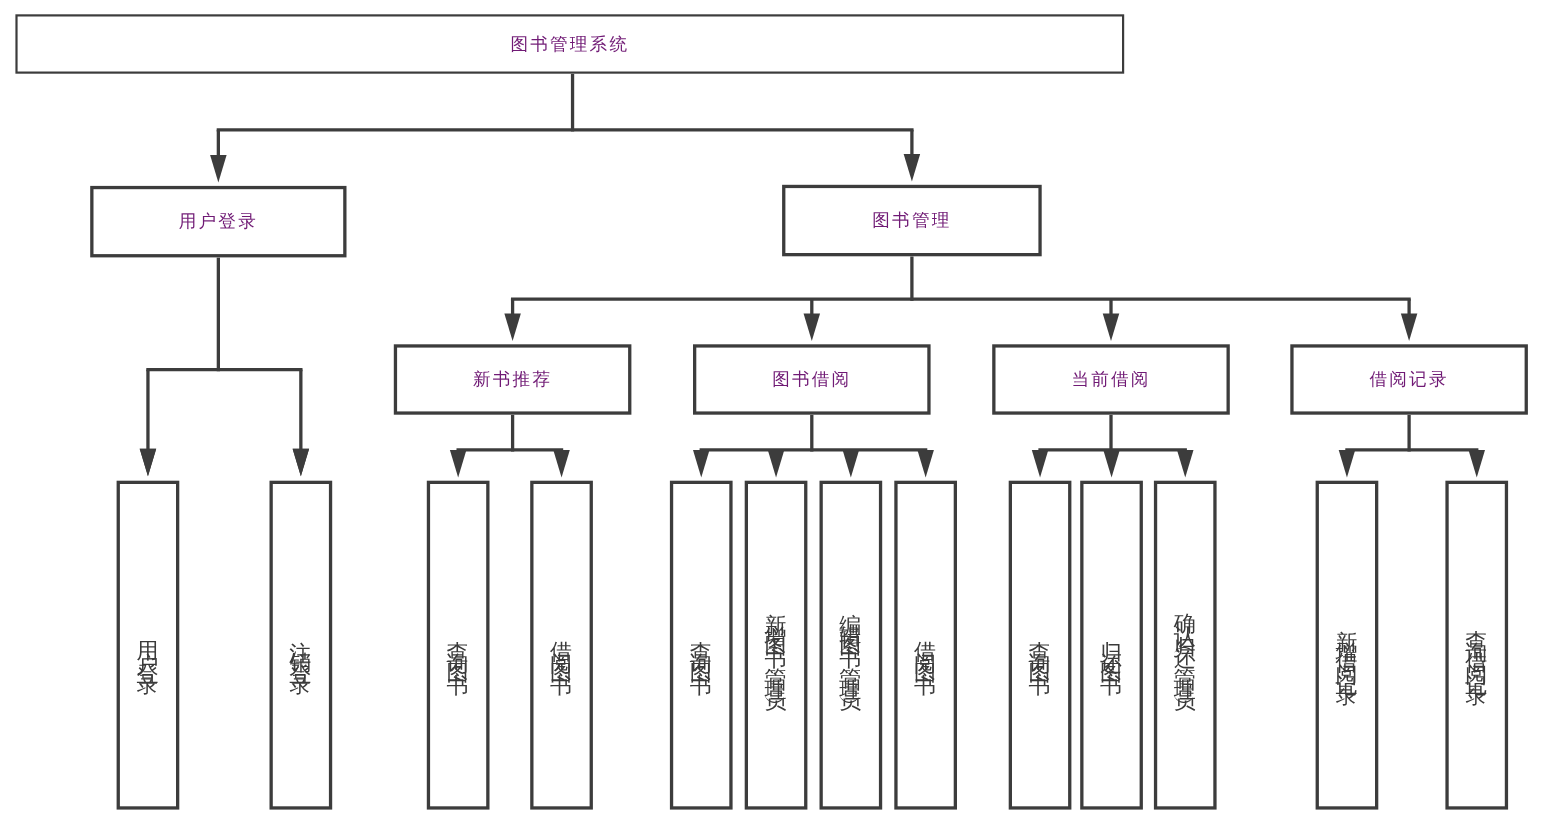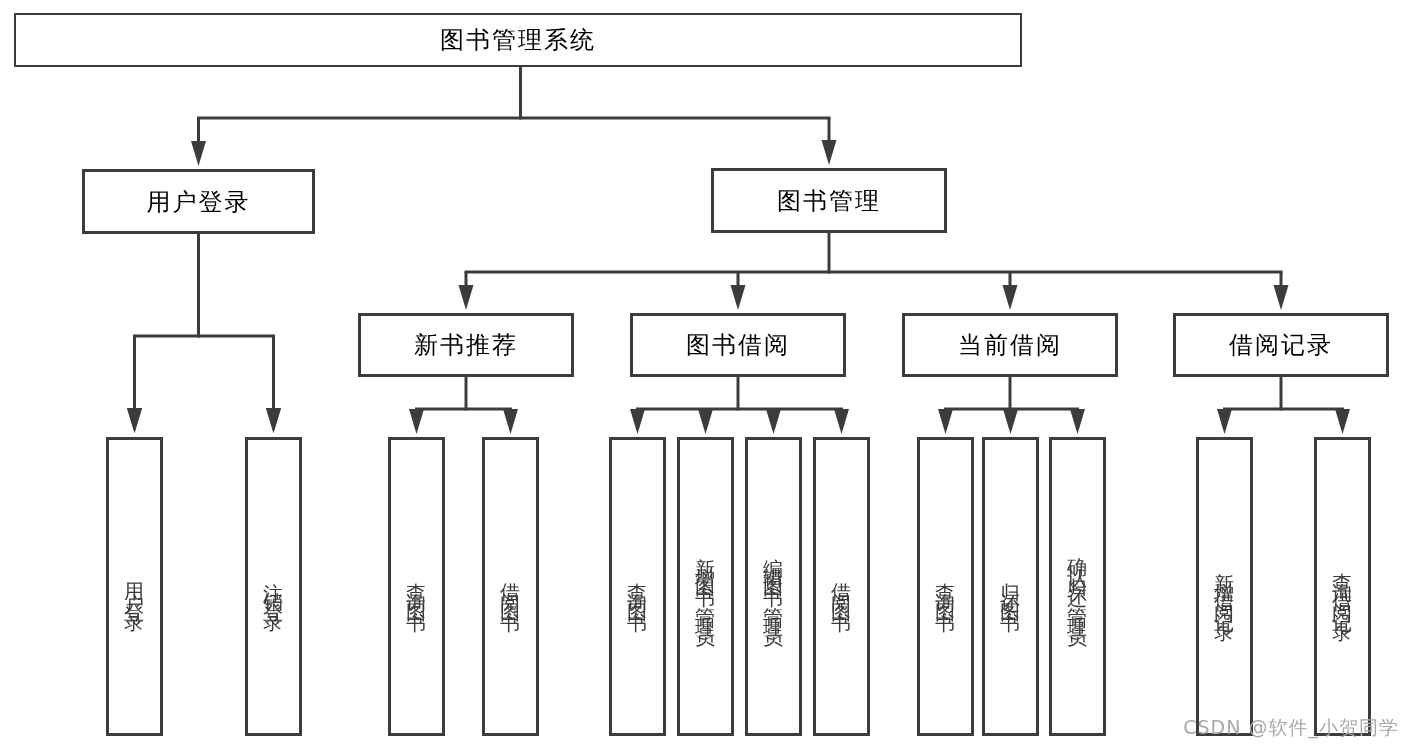--- a/index.html
+++ b/index.html
@@ -10,21 +10,21 @@
     color:#3a3a3a;
   }
   #stage{position:absolute;left:0;top:0;width:1405px;height:747px;}
   #wires{position:absolute;left:0;top:0;z-index:1;}
   .hbox,.leaf{
     position:absolute;box-sizing:border-box;background:#ffffff;
     border:3px solid #3c3c3c;z-index:2;
     display:flex;align-items:center;justify-content:center;
   }
   .hbox .lbl{
-    font-size:24px;letter-spacing:2px;white-space:nowrap;color:#000000;
+    font-size:16px;letter-spacing:2px;white-space:nowrap;color:#701a75;
   }
   .leaf{width:57px;height:299px;top:437px;}
   .leaf .vlbl{
     writing-mode:vertical-rl;text-orientation:mixed;
     font-size:20px;letter-spacing:10px;line-height:1;
     white-space:nowrap;color:#3a3a3a;
   }
   
   #n-root{left:14px;top:13px;width:1008px;height:54px;border-width:2px;}
   #n-u   {left:82px; top:169px;width:233px;height:65px;}
@@ -174,14 +174,13 @@
     <span class="vlbl">确认归还（管理员）</span>
   </div>
 
   <div class="leaf" id="n-g3l0">
     <span class="vlbl">新增借阅记录</span>
   </div>
   <div class="leaf" id="n-g3l1">
     <span class="vlbl">查询借阅记录</span>
   </div>
 
-  <div id="watermark">CSDN @软件_小贺同学</div>
 </div>
 
 </body></html>

